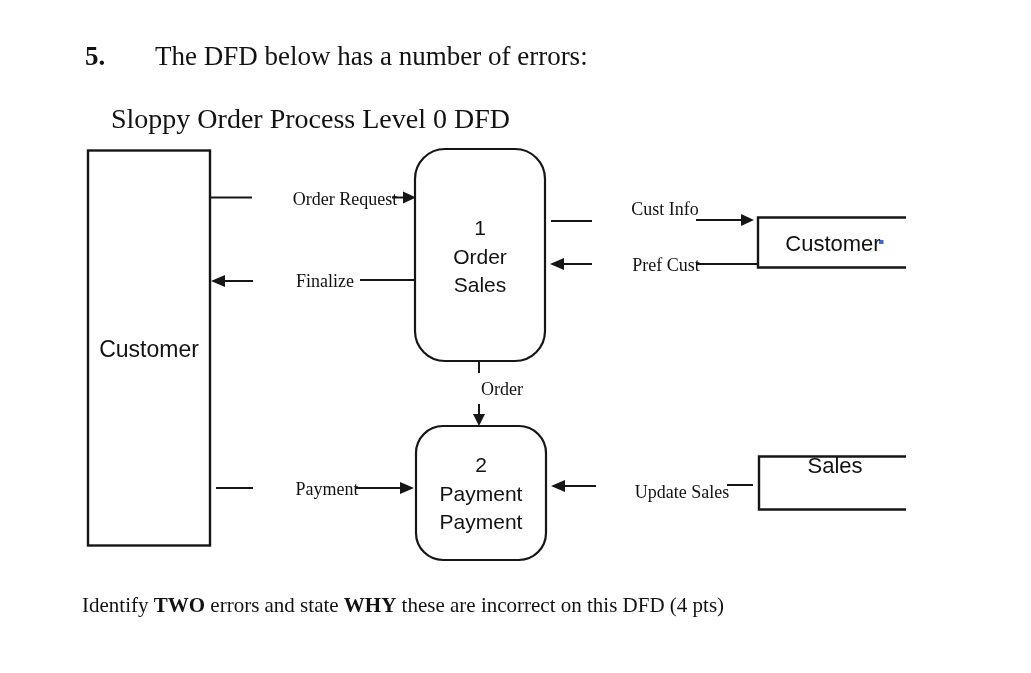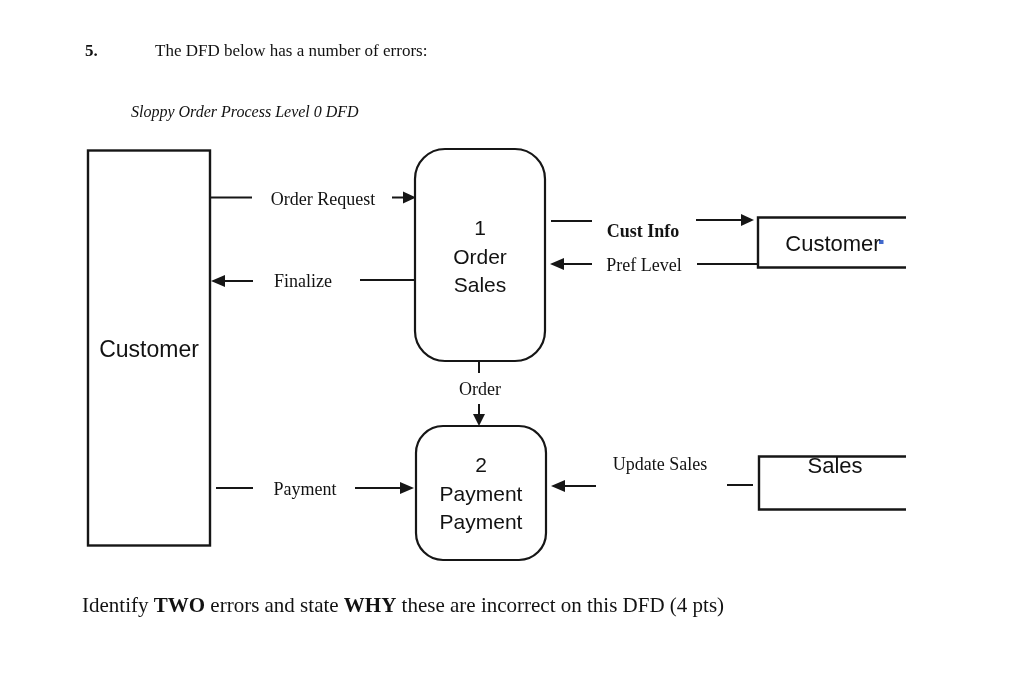--- a/index.html
+++ b/index.html
@@ -6,35 +6,36 @@
   .page {
     position: relative;
     width: 1031px;
     height: 673px;
     background: #ffffff;
     overflow: hidden;
     font-family: "Liberation Serif", serif;
     color: #121212;
   }
   .abs { position: absolute; white-space: nowrap; }
-  .q-line { left: 85px; top: 41px; font-size: 17px; }
+  .q-line { left: 85px; top: 41px; font-size: 27px; }
   .q-num { font-weight: bold; display: inline-block; width: 70px; }
-  .diagram-title { left: 131px; top: 103px; font-size: 16px; font-style: italic; }
+  .diagram-title { left: 111px; top: 103px; font-size: 28px; }
   .footer-line { left: 82px; top: 593px; font-size: 21px; text-align: right; }
   .footer-line b { font-weight: bold; }
 
   svg.diagram-layer { position: absolute; left: 0; top: 0; }
 
   .flow-label {
     position: absolute;
     transform: translate(-50%, -50%);
     font-family: "Liberation Serif", serif;
     font-size: 18px;
     color: #121212;
     white-space: nowrap;
+    margin-left: 22px;
   }
   .node-label {
     position: absolute;
     transform: translate(-50%, -50%);
     font-family: "Liberation Sans", sans-serif;
     color: #121212;
     text-align: center;
     white-space: nowrap;
   }
   .entity-label { font-size: 23px; }
@@ -106,23 +107,23 @@
     <div>Payment</div>
     <div>Payment</div>
   </div>
 
   <div class="node-label store-label" style="left:833px; top:244px;">Customer</div>
 
   <div class="node-label store-label" style="left:835px; top:466px;">Sales</div>
 
   <div class="flow-label" style="left:323px; top:199px;">Order Request</div>
   <div class="flow-label" style="left:303px; top:281px;">Finalize</div>
-  <div class="flow-label" style="left:643px; top:231px;font-weight:bold;">Cust Info</div>
-  <div class="flow-label" style="left:644px; top:265px;">Pref Level</div>
+  <div class="flow-label" style="left:643px; top:209px;">Cust Info</div>
+  <div class="flow-label" style="left:644px; top:265px;">Pref Cust</div>
   <div class="flow-label" style="left:480px; top:389px;">Order</div>
   <div class="flow-label" style="left:305px; top:489px;">Payment</div>
-  <div class="flow-label" style="left:660px; top:464px;">Update Sales</div>
+  <div class="flow-label" style="left:660px; top:492px;">Update Sales</div>
 
   <div class="abs footer-line">
     <span>Identify </span><b>TWO</b><span> errors and state </span><b>WHY</b><span> these are incorrect on this DFD (4 pts)</span>
   </div>
 
 </div>
 
 </body></html>

